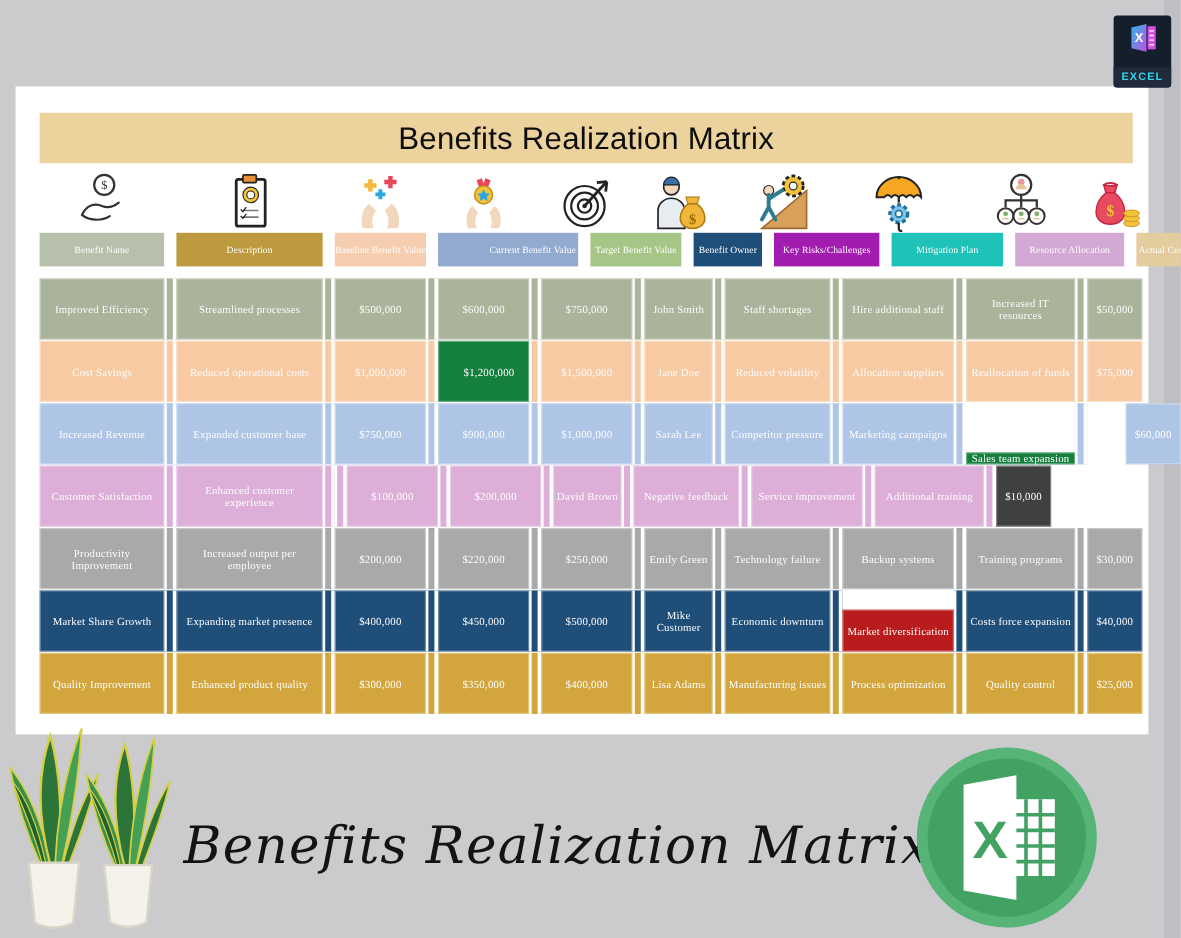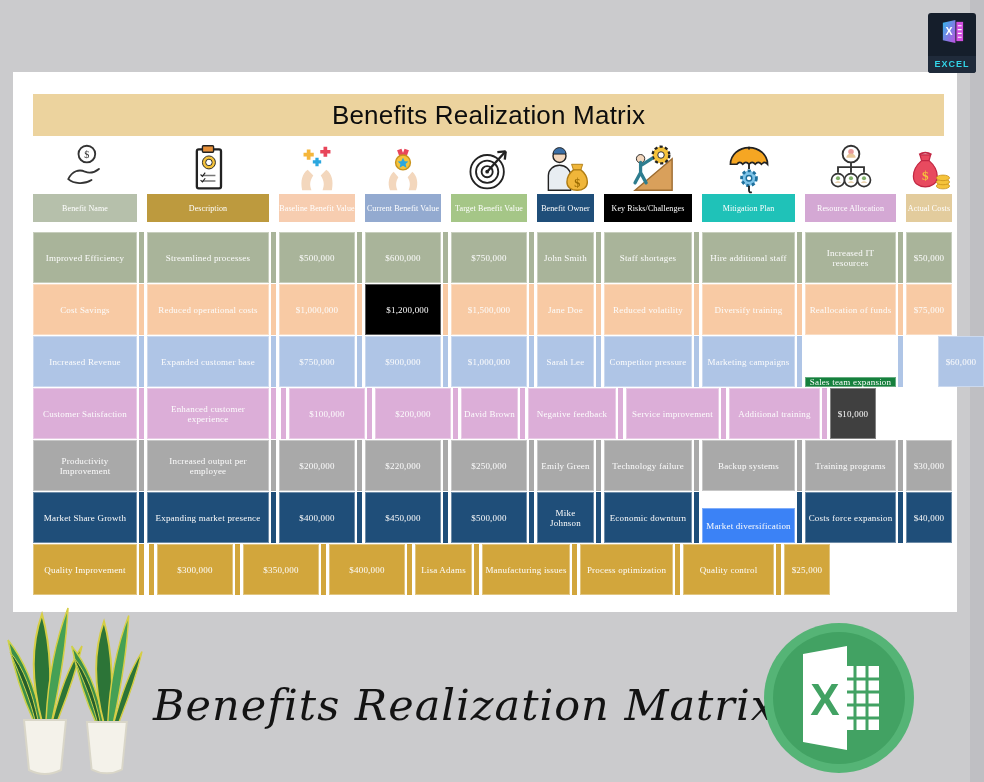--- a/index.html
+++ b/index.html
@@ -209,27 +209,27 @@
           </svg>
         </div>
       </div>
     <div class="header-row">
         <div class="hcell" style="width: 104px; flex: 0 0 104px; background: rgb(182, 192, 171);">Benefit Name</div>
         <div class="hspacer"></div>
         <div class="hcell" style="width: 122px; flex: 0 0 122px; background: rgb(189, 154, 62);">Description</div>
         <div class="hspacer"></div>
         <div class="hcell" style="width: 76px; flex: 0 0 76px; background: rgb(247, 205, 176);">Baseline Benefit Value</div>
         <div class="hspacer"></div>
-        <div class="hcell" style="width: 76px; flex: 0 0 76px; background: rgb(147, 170, 208);">Current Benefit Value</div>
+        <div class="hcell" style="width: 76px; flex: 0 0 76px; background: rgb(147, 170, 208); padding-left: 41px;">Current Benefit Value</div>
         <div class="hspacer"></div>
         <div class="hcell" style="width: 76px; flex: 0 0 76px; background: rgb(165, 198, 135);">Target Benefit Value</div>
         <div class="hspacer"></div>
         <div class="hcell" style="width: 57px; flex: 0 0 57px; background: rgb(31, 78, 121);">Benefit Owner</div>
         <div class="hspacer"></div>
-        <div class="hcell" style="width: 88px; flex: 0 0 88px; background: #000000;">Key Risks/Challenges</div>
+        <div class="hcell" style="width: 88px; flex: 0 0 88px; background: #a21caf;">Key Risks/Challenges</div>
         <div class="hspacer"></div>
         <div class="hcell" style="width: 93px; flex: 0 0 93px; background: rgb(31, 194, 184);">Mitigation Plan</div>
         <div class="hspacer"></div>
         <div class="hcell" style="width: 91px; flex: 0 0 91px; background: rgb(212, 168, 212);">Resource Allocation</div>
         <div class="hspacer"></div>
         <div class="hcell" style="width: 46px; flex: 0 0 46px; background: rgb(227, 204, 157);">Actual Costs</div>
       </div>
     <div class="rows-wrap">
         <div class="trow">
           <div class="tcell" style="width: 104px; flex: 0 0 104px; background: rgb(169, 180, 154);">Improved Efficiency</div>
@@ -252,29 +252,29 @@
           <div class="rspacer" style="background: rgb(169, 180, 154);"></div>
           <div class="tcell" style="width: 46px; flex: 0 0 46px; background: rgb(169, 180, 154);">$50,000</div>
         </div>
         <div class="trow">
           <div class="tcell" style="width: 104px; flex: 0 0 104px; background: rgb(248, 202, 164);">Cost Savings</div>
           <div class="rspacer" style="background: rgb(248, 202, 164);"></div>
           <div class="tcell" style="width: 122px; flex: 0 0 122px; background: rgb(248, 202, 164);">Reduced operational costs</div>
           <div class="rspacer" style="background: rgb(248, 202, 164);"></div>
           <div class="tcell" style="width: 76px; flex: 0 0 76px; background: rgb(248, 202, 164);">$1,000,000</div>
           <div class="rspacer" style="background: rgb(248, 202, 164);"></div>
-          <div class="tcell" style="width: 76px; flex: 0 0 76px; background: #000000; padding-left: 12px;">$1,200,000</div>
+          <div class="tcell" style="width: 76px; flex: 0 0 76px; background: #15803d; padding-left: 12px;">$1,200,000</div>
           <div class="rspacer" style="background: rgb(248, 202, 164);"></div>
           <div class="tcell" style="width: 76px; flex: 0 0 76px; background: rgb(248, 202, 164);">$1,500,000</div>
           <div class="rspacer" style="background: rgb(248, 202, 164);"></div>
           <div class="tcell" style="width: 57px; flex: 0 0 57px; background: rgb(248, 202, 164);">Jane Doe</div>
           <div class="rspacer" style="background: rgb(248, 202, 164);"></div>
           <div class="tcell" style="width: 88px; flex: 0 0 88px; background: rgb(248, 202, 164);">Reduced volatility</div>
           <div class="rspacer" style="background: rgb(248, 202, 164);"></div>
-          <div class="tcell" style="width: 93px; flex: 0 0 93px; background: rgb(248, 202, 164);">Diversify training</div>
+          <div class="tcell" style="width: 93px; flex: 0 0 93px; background: rgb(248, 202, 164);">Allocation suppliers</div>
           <div class="rspacer" style="background: rgb(248, 202, 164);"></div>
           <div class="tcell" style="width: 91px; flex: 0 0 91px; background: rgb(248, 202, 164);">Reallocation of funds</div>
           <div class="rspacer" style="background: rgb(248, 202, 164);"></div>
           <div class="tcell" style="width: 46px; flex: 0 0 46px; background: rgb(248, 202, 164);">$75,000</div>
         </div>
         <div class="trow">
           <div class="tcell" style="width: 104px; flex: 0 0 104px; background: rgb(175, 197, 230);">Increased Revenue</div>
           <div class="rspacer" style="background: rgb(175, 197, 230);"></div>
           <div class="tcell" style="width: 122px; flex: 0 0 122px; background: rgb(175, 197, 230);">Expanded customer base</div>
           <div class="rspacer" style="background: rgb(175, 197, 230);"></div>
@@ -339,33 +339,34 @@
           <div class="tcell" style="width: 104px; flex: 0 0 104px; background: rgb(31, 78, 121);">Market Share Growth</div>
           <div class="rspacer" style="background: rgb(31, 78, 121);"></div>
           <div class="tcell" style="width: 122px; flex: 0 0 122px; background: rgb(31, 78, 121);">Expanding market presence</div>
           <div class="rspacer" style="background: rgb(31, 78, 121);"></div>
           <div class="tcell" style="width: 76px; flex: 0 0 76px; background: rgb(31, 78, 121);">$400,000</div>
           <div class="rspacer" style="background: rgb(31, 78, 121);"></div>
           <div class="tcell" style="width: 76px; flex: 0 0 76px; background: rgb(31, 78, 121);">$450,000</div>
           <div class="rspacer" style="background: rgb(31, 78, 121);"></div>
           <div class="tcell" style="width: 76px; flex: 0 0 76px; background: rgb(31, 78, 121);">$500,000</div>
           <div class="rspacer" style="background: rgb(31, 78, 121);"></div>
-          <div class="tcell" style="width: 57px; flex: 0 0 57px; background: rgb(31, 78, 121);">Mike Johnson</div>
+          <div class="tcell" style="width: 57px; flex: 0 0 57px; background: rgb(31, 78, 121);">Mike Customer</div>
           <div class="rspacer" style="background: rgb(31, 78, 121);"></div>
           <div class="tcell" style="width: 88px; flex: 0 0 88px; background: rgb(31, 78, 121);">Economic downturn</div>
           <div class="rspacer" style="background: rgb(31, 78, 121);"></div>
-          <div class="tcell" style="width: 93px; flex: 0 0 93px; background: #3b82f6; margin-top: 16px;">Market diversification</div>
+          <div class="tcell" style="width: 93px; flex: 0 0 93px; background: #b91c1c; margin-top: 16px;">Market diversification</div>
           <div class="rspacer" style="background: rgb(31, 78, 121);"></div>
           <div class="tcell" style="width: 91px; flex: 0 0 91px; background: rgb(31, 78, 121);">Costs force expansion</div>
           <div class="rspacer" style="background: rgb(31, 78, 121);"></div>
           <div class="tcell" style="width: 46px; flex: 0 0 46px; background: rgb(31, 78, 121);">$40,000</div>
         </div>
         <div class="trow">
           <div class="tcell" style="width: 104px; flex: 0 0 104px; background: rgb(210, 166, 60);">Quality Improvement</div>
           <div class="rspacer" style="background: rgb(210, 166, 60);"></div>
+          <div class="tcell" style="width: 122px; flex: 0 0 122px; background: rgb(210, 166, 60);">Enhanced product quality</div>
           <div class="rspacer" style="background: rgb(210, 166, 60);"></div>
           <div class="tcell" style="width: 76px; flex: 0 0 76px; background: rgb(210, 166, 60);">$300,000</div>
           <div class="rspacer" style="background: rgb(210, 166, 60);"></div>
           <div class="tcell" style="width: 76px; flex: 0 0 76px; background: rgb(210, 166, 60);">$350,000</div>
           <div class="rspacer" style="background: rgb(210, 166, 60);"></div>
           <div class="tcell" style="width: 76px; flex: 0 0 76px; background: rgb(210, 166, 60);">$400,000</div>
           <div class="rspacer" style="background: rgb(210, 166, 60);"></div>
           <div class="tcell" style="width: 57px; flex: 0 0 57px; background: rgb(210, 166, 60);">Lisa Adams</div>
           <div class="rspacer" style="background: rgb(210, 166, 60);"></div>
           <div class="tcell" style="width: 88px; flex: 0 0 88px; background: rgb(210, 166, 60);">Manufacturing issues</div>

